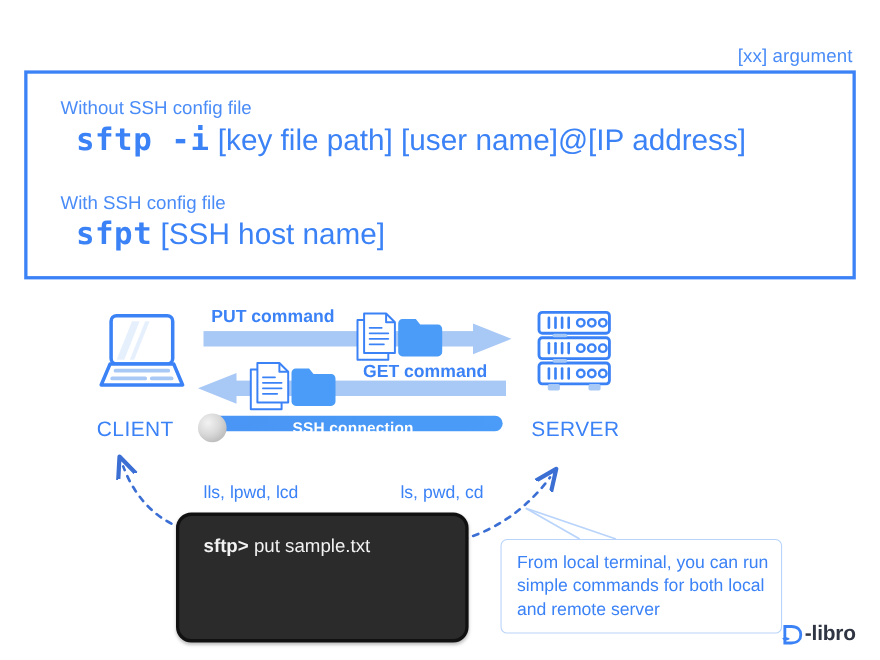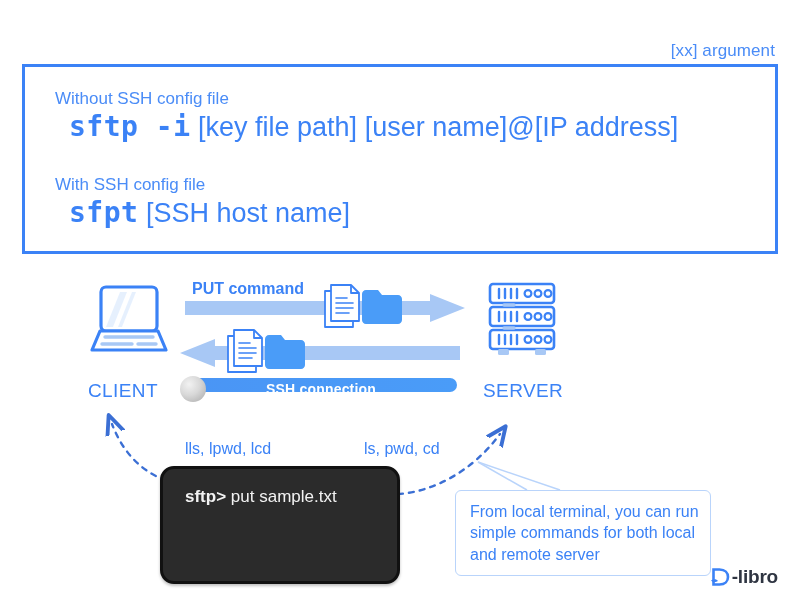--- a/index.html
+++ b/index.html
@@ -138,21 +138,21 @@
   }
   #hint-local { left: 185px; top: 28px; }
   #hint-remote { left: 364px; top: 28px; }
 
   #dashed-svg { position: absolute; left: 0; top: 0; }
 
   #terminal {
     position: absolute;
     left: 160px;
     top: 54px;
-    width: 240px;
+    width: 266px;
     height: 118px;
     border-radius: 14px;
     background: #2b2b2b;
     border: 3px solid #111111;
     box-sizing: border-box;
     box-shadow: 0 2px 3px rgba(0,0,0,.25);
   }
   #terminal-line {
     position: absolute;
     left: 22px;
@@ -275,20 +275,21 @@
     <g fill="#a8c8f5">
       <rect x="16" y="69" width="11" height="6" rx="1.5"></rect>
       <rect x="53" y="69" width="11" height="6" rx="1.5"></rect>
     </g>
   </svg>
 
   <div id="client-label" class="node-label">CLIENT</div>
   <div id="server-label" class="node-label">SERVER</div>
 
   <div id="put-label" class="flow-label">PUT command</div>
+  <div id="get-label" class="flow-label">GET command</div>
 
   <svg id="arrows-svg" width="800" height="150" viewBox="0 0 800 150">
 
     <g>
       <rect x="185" y="39" width="250" height="14" fill="#a8c8f5"></rect>
       <polygon points="430,32 465,46 430,60" fill="#a8c8f5"></polygon>
     </g>
 
     <g>
       <rect x="210" y="84" width="250" height="14" fill="#a8c8f5"></rect>

